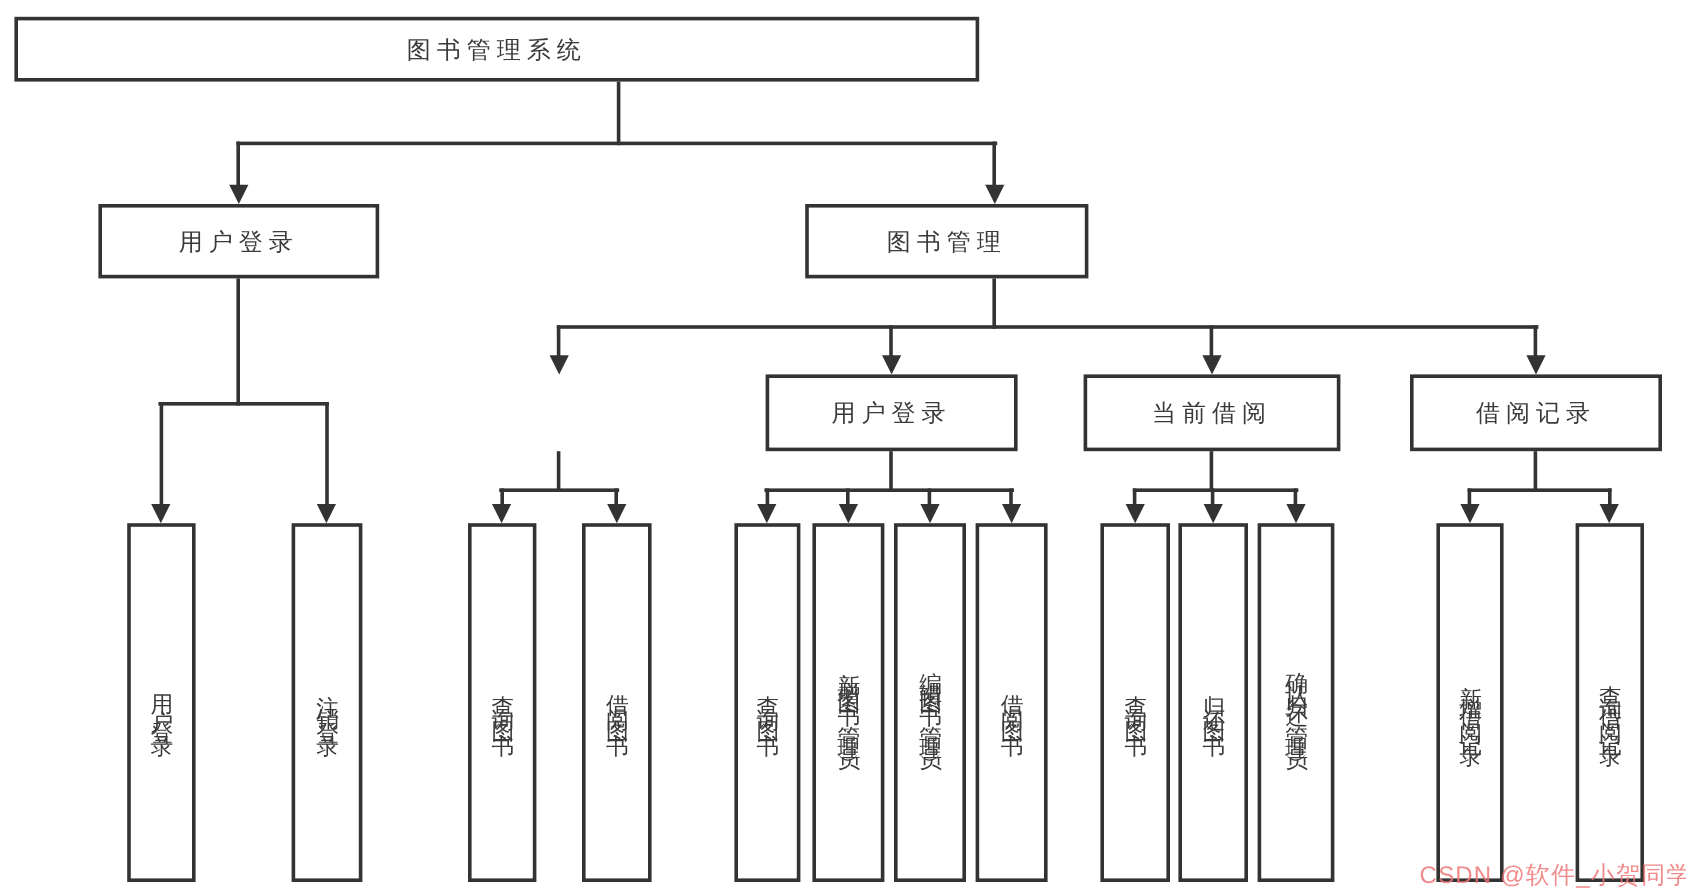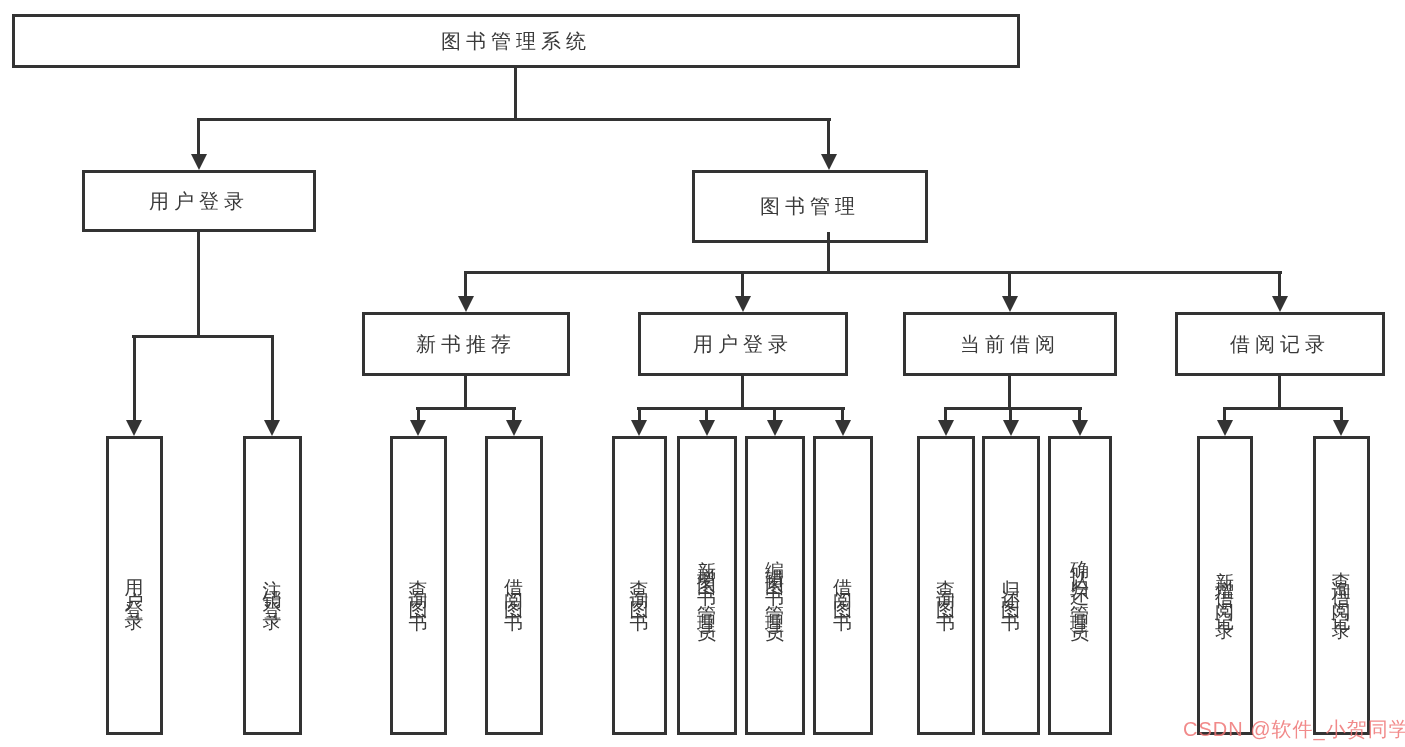--- a/index.html
+++ b/index.html
@@ -52,35 +52,35 @@
     color: rgba(238, 118, 118, 0.85);
     white-space: nowrap;
     z-index: 10;
   }
 </style>
 </head>
 <body>
 
 <div class="canvas">
 
-  <div class="box" style="left:12px; top:14px; width:1008px; height:54px;">
+  <div class="box" style="left:12px; top:14px; width:804px; height:54px;">
     <span class="hlabel">图书管理系统</span>
   </div>
 
   <div class="vl" style="left:514px; top:68px; height:53px;"></div>
   <div class="hl" style="left:197px; top:118px; width:634px;"></div>
   <div class="vl" style="left:197px; top:118px; height:40px;"></div>
   <div class="ar" style="left:191px; top:154px;"></div>
   <div class="vl" style="left:827px; top:118px; height:40px;"></div>
   <div class="ar" style="left:821px; top:154px;"></div>
 
   <div class="box" style="left:82px; top:170px; width:234px; height:62px;">
     <span class="hlabel">用户登录</span>
   </div>
-  <div class="box" style="left:692px; top:170px; width:236px; height:73px;">
+  <div class="box" style="left:671px; top:170px; width:236px; height:62px;">
     <span class="hlabel">图书管理</span>
   </div>
 
   <div class="vl" style="left:197px; top:232px; height:106px;"></div>
   <div class="hl" style="left:132px; top:335px; width:142px;"></div>
   <div class="vl" style="left:133px; top:335px; height:88px;"></div>
   <div class="ar" style="left:126px; top:420px;"></div>
   <div class="vl" style="left:271px; top:335px; height:88px;"></div>
   <div class="ar" style="left:264px; top:420px;"></div>
 
@@ -88,23 +88,20 @@
   <div class="hl" style="left:464px; top:271px; width:818px;"></div>
   <div class="vl" style="left:464px; top:271px; height:28px;"></div>
   <div class="ar" style="left:458px; top:296px;"></div>
   <div class="vl" style="left:741px; top:271px; height:28px;"></div>
   <div class="ar" style="left:735px; top:296px;"></div>
   <div class="vl" style="left:1008px; top:271px; height:28px;"></div>
   <div class="ar" style="left:1002px; top:296px;"></div>
   <div class="vl" style="left:1278px; top:271px; height:28px;"></div>
   <div class="ar" style="left:1272px; top:296px;"></div>
 
-  <div class="box" style="left:362px; top:312px; width:208px; height:64px;">
-    <span class="hlabel">新书推荐</span>
-  </div>
   <div class="box" style="left:638px; top:312px; width:210px; height:64px;">
     <span class="hlabel">用户登录</span>
   </div>
   <div class="box" style="left:903px; top:312px; width:214px; height:64px;">
     <span class="hlabel">当前借阅</span>
   </div>
   <div class="box" style="left:1175px; top:312px; width:210px; height:64px;">
     <span class="hlabel">借阅记录</span>
   </div>
 

